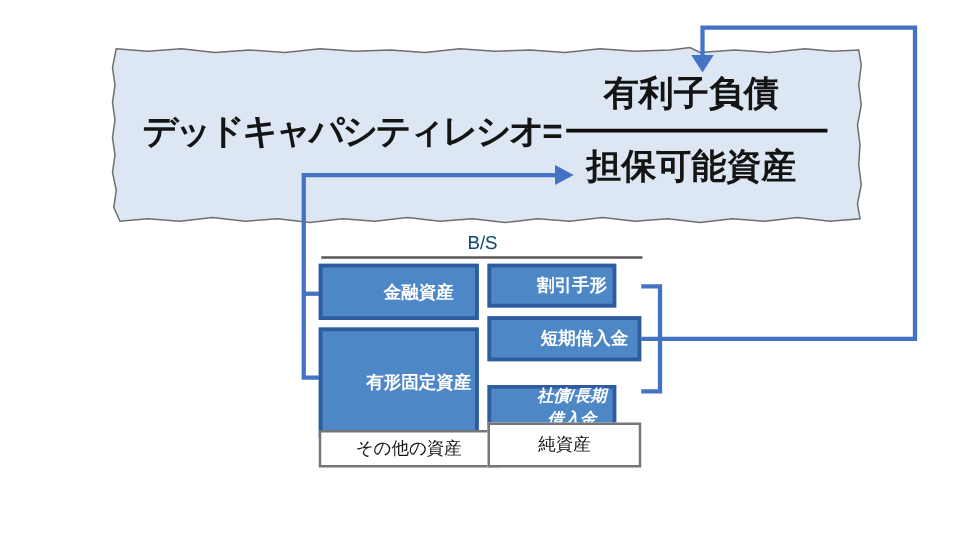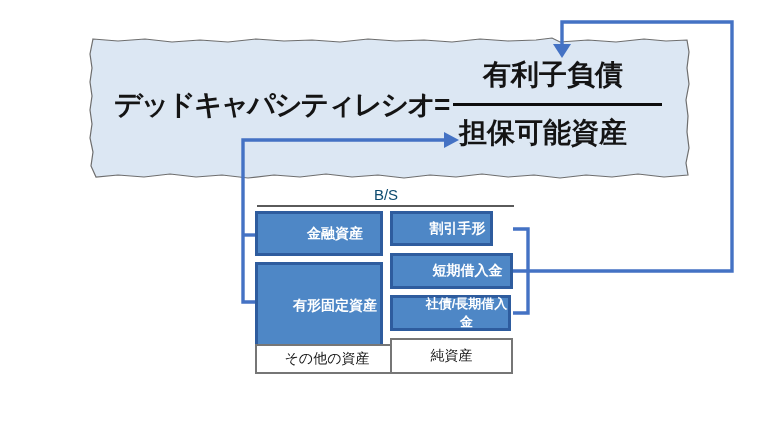--- a/index.html
+++ b/index.html
@@ -14,21 +14,21 @@
     line-height:32px;color:#141414;
   }
   .numerator{
     left:453px;top:60px;width:200px;text-align:center;
     font-size:28px;font-weight:800;line-height:30px;color:#141414;
   }
   .fraction-bar{
     position:absolute;left:453px;top:103px;width:209px;height:3px;background:#0d0d0d;
   }
   .denominator{
-    left:435px;top:118px;width:216px;text-align:center;
+    left:445px;top:118px;width:216px;text-align:center;
     font-size:28px;font-weight:800;line-height:30px;color:#141414;
   }
   .bs-title{
     left:258px;top:186px;width:256px;text-align:center;
     font-size:15px;font-weight:400;color:#0c4a6e;line-height:18px;
   }
   .bs-underline{
     position:absolute;left:257px;top:205px;width:257px;height:2px;background:#5a5a5a;
   }
   .bx{
@@ -39,21 +39,21 @@
     background:#4e87c6;border:3px solid #2e5c9e;color:#ffffff;font-weight:700;font-size:14px;padding-left:32px;
   }
   .bx-white{
     background:#ffffff;border:2px solid #767676;color:#111111;font-weight:400;font-size:14px;
   }
   .b-kinyu{left:255px;top:211px;width:128px;height:45px;}
   .b-yukei{left:255px;top:262px;width:128px;height:88px;}
   .b-sonota{left:255px;top:344px;width:144px;height:30px;}
   .b-waribiki{left:390px;top:211px;width:103px;height:35px;}
   .b-tanki{left:390px;top:253px;width:123px;height:36px;font-family:Liberation Mono, monospace;}
-  .b-shasai{left:390px;top:295px;width:121px;height:36px;font-size:13px;}
+  .b-shasai{left:390px;top:308px;width:103px;height:36px;font-size:13px;font-style:italic;}
   .b-junshisan{left:390px;top:338px;width:123px;height:36px;}
 </style>
 </head>
 <body>
 
 <div class="stage">
 
   <svg class="layer" width="768" height="432" viewBox="0 0 768 432">
 
     <path d="M93,39 L118,41 L145,39 L172,42 L200,40 L228,42 L256,39 L284,41 L312,40 L340,42 L368,39 L396,41 L424,40 L452,42 L480,39 L508,41 L536,40 L552,38 L560,42 L588,40 L616,42 L644,39 L666,41 L687,40

